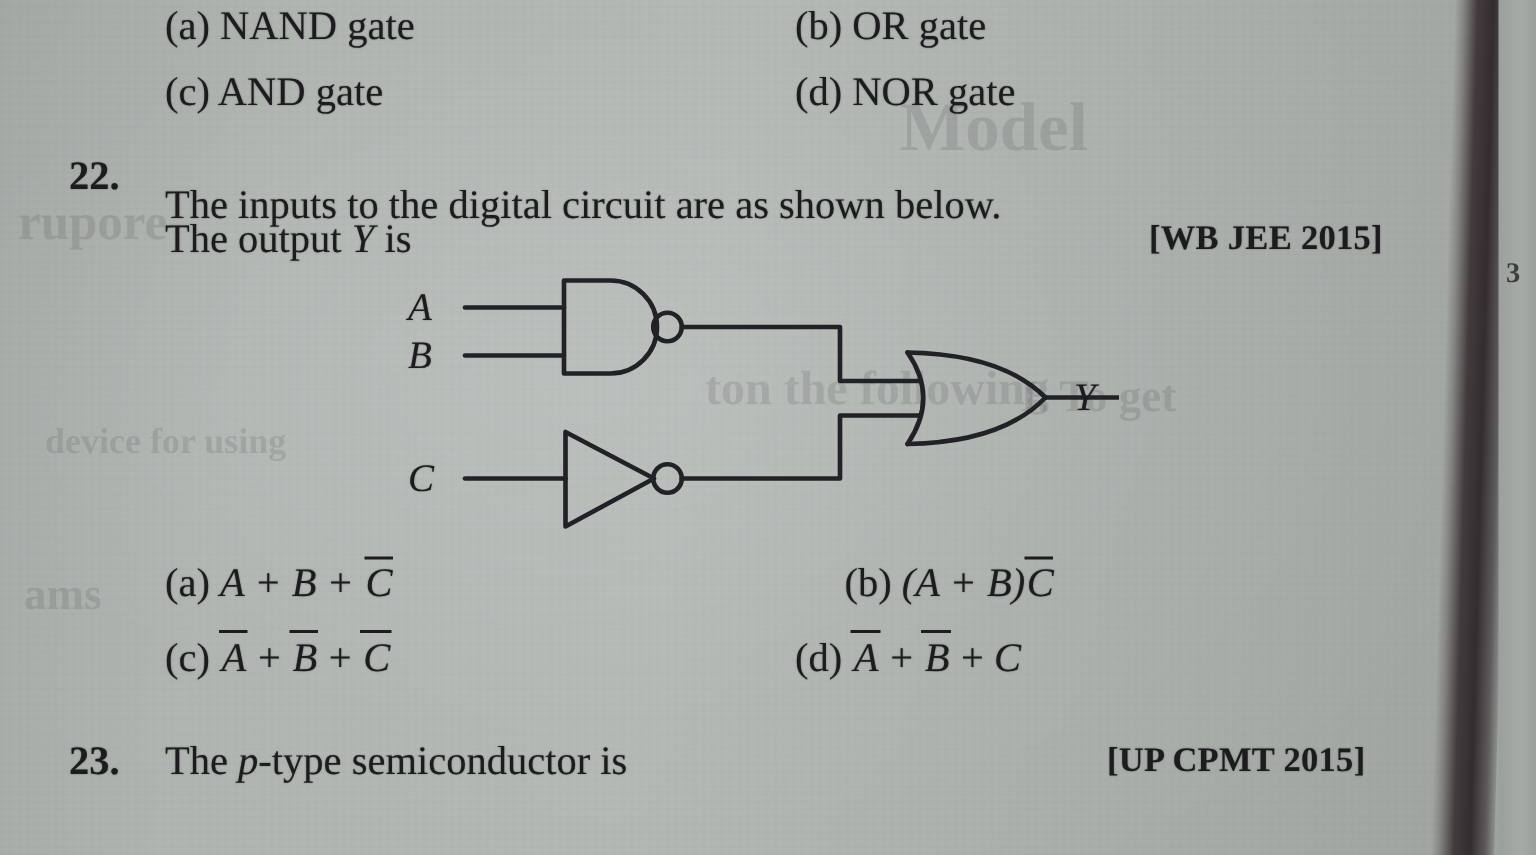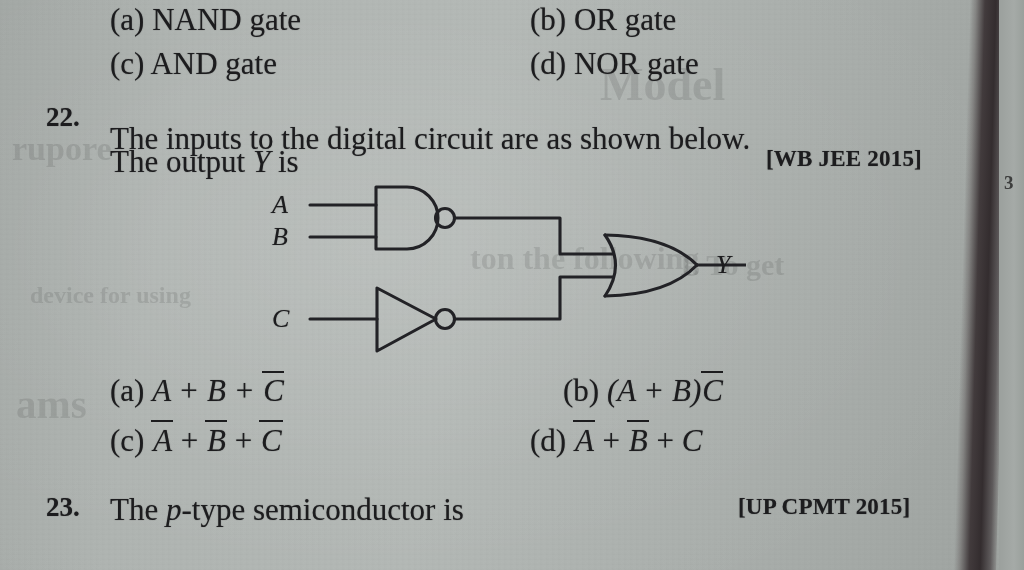--- a/index.html
+++ b/index.html
@@ -83,21 +83,21 @@
   
   #content {
     position: absolute;
     left: 0; top: 0;
     width: 1024px; height: 570px;
   }
 
   .line {
     position: absolute;
     white-space: nowrap;
-    font-size: 31px;
+    font-size: 27px;
     line-height: 1;
     color: #1c1c1e;
     text-shadow: 0 0 1.1px rgba(40,40,40,.55);
   }
   .qnum {
     font-weight: bold;
     font-size: 27px;
   }
   .src {
     font-weight: bold;
@@ -156,21 +156,21 @@
 
 <div id="page-surface"></div>
 <div id="grain"></div>
 
 <div id="ghosts">
     <div class="ghost" style="left: 600px; top: 58px; font-size: 46px;">Model</div>
     <div class="ghost" style="left: 12px; top: 130px; font-size: 34px;">rupore</div>
     <div class="ghost" style="left: 470px; top: 240px; font-size: 32px;">ton the following</div>
     <div class="ghost" style="left: 680px; top: 248px; font-size: 30px;">I. To get</div>
     <div class="ghost" style="left: 30px; top: 282px; font-size: 24px;">device for using</div>
-    <div class="ghost" style="left: 16px; top: 380px; font-size: 41px; font-family: Liberation Serif, serif;">ams</div>
+    <div class="ghost" style="left: 16px; top: 380px; font-size: 30px; font-family: Liberation Serif, serif;">ams</div>
   </div>
 
 <div id="edge-shadow"></div>
 <div id="next-page"></div>
 <div id="next-page-digits">3</div>
 
 <div id="content">
 
   <div class="line" style="left:110px; top:4px;">(a) NAND gate</div>
   <div class="line" style="left:530px; top:4px;">(b) OR gate</div>

